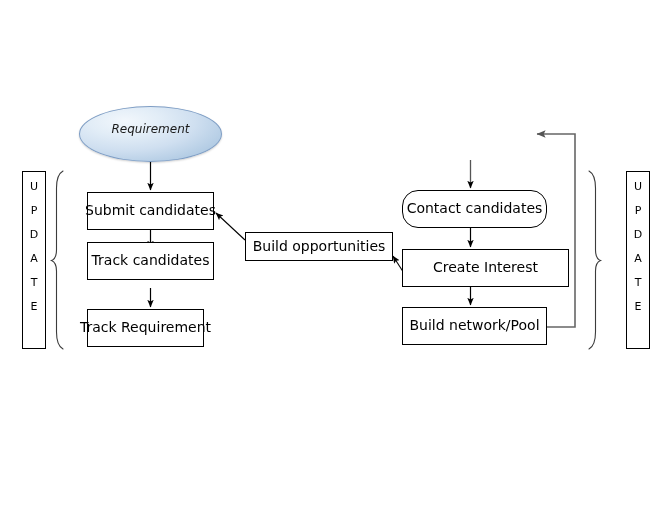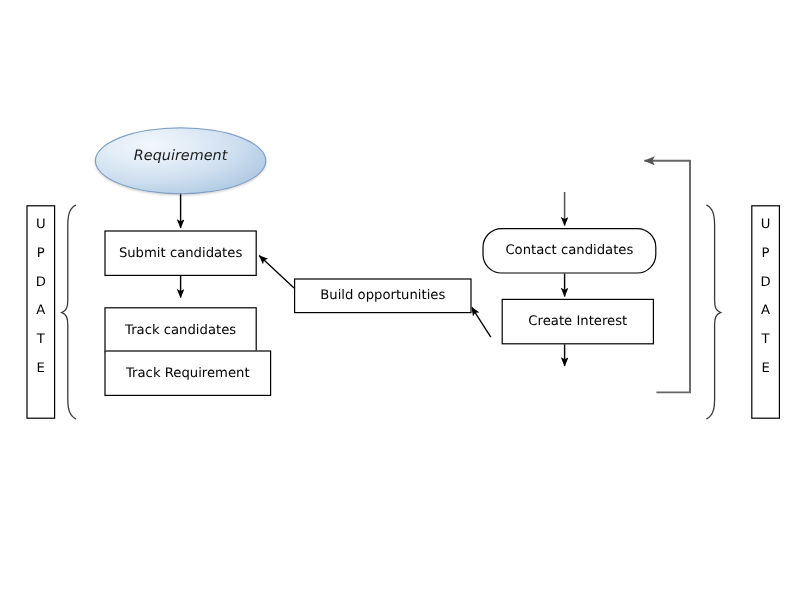--- a/index.html
+++ b/index.html
@@ -30,21 +30,21 @@
   .node {
     position: absolute;
     box-sizing: border-box;
     display: flex;
     align-items: center;
     justify-content: center;
   }
   .proc {
     border: 1px solid #000000;
     background: #ffffff;
-    font-size: 11px;
+    font-size: 14px;
     color: #000000;
     line-height: 1.1;
     white-space: nowrap;
   }
   .ellipse {
     border-radius: 50%;
     font-size: 12px;
     color: #1a1a1a;
   }
   .ellipse-blue {
@@ -145,35 +145,38 @@
   </div>
 
   <div class="node ellipse ellipse-blue" style="left:79px; top:106px; width:143px; height:56px;font-style:italic;">
     <span class="lbl">Requirement</span>
   </div>
 
   <div class="node proc" style="left:87px; top:192px; width:127px; height:38px;">
     <span>Submit candidates</span>
   </div>
 
-  <div class="node proc" style="left:87px; top:256px; width:127px; height:38px;">
+  <div class="node proc" style="left:87px; top:242px; width:127px; height:38px;">
     <span>Track candidates</span>
   </div>
 
-  <div class="node proc" style="left:87px; top:292px; width:139px; height:38px;">
+  <div class="node proc" style="left:87px; top:309px; width:117px; height:38px;">
     <span>Track Requirement</span>
   </div>
 
   <div class="node proc" style="left:245px; top:232px; width:148px; height:29px;">
     <span>Build opportunities</span>
   </div>
 
 
   <div class="node proc" style="left:402px; top:190px; width:145px; height:38px;border-radius:16px;">
     <span>Contact candidates</span>
   </div>
 
-  <div class="node proc" style="left:402px; top:249px; width:127px; height:38px;margin-left:16px;">
+  <div class="node proc" style="left:402px; top:249px; width:167px; height:38px;">
     <span>Create Interest</span>
   </div>
 
+  <div class="node proc" style="left:402px; top:307px; width:145px; height:38px;">
+    <span>Build network/Pool</span>
+  </div>
 
 </div>
 
 </body></html>

